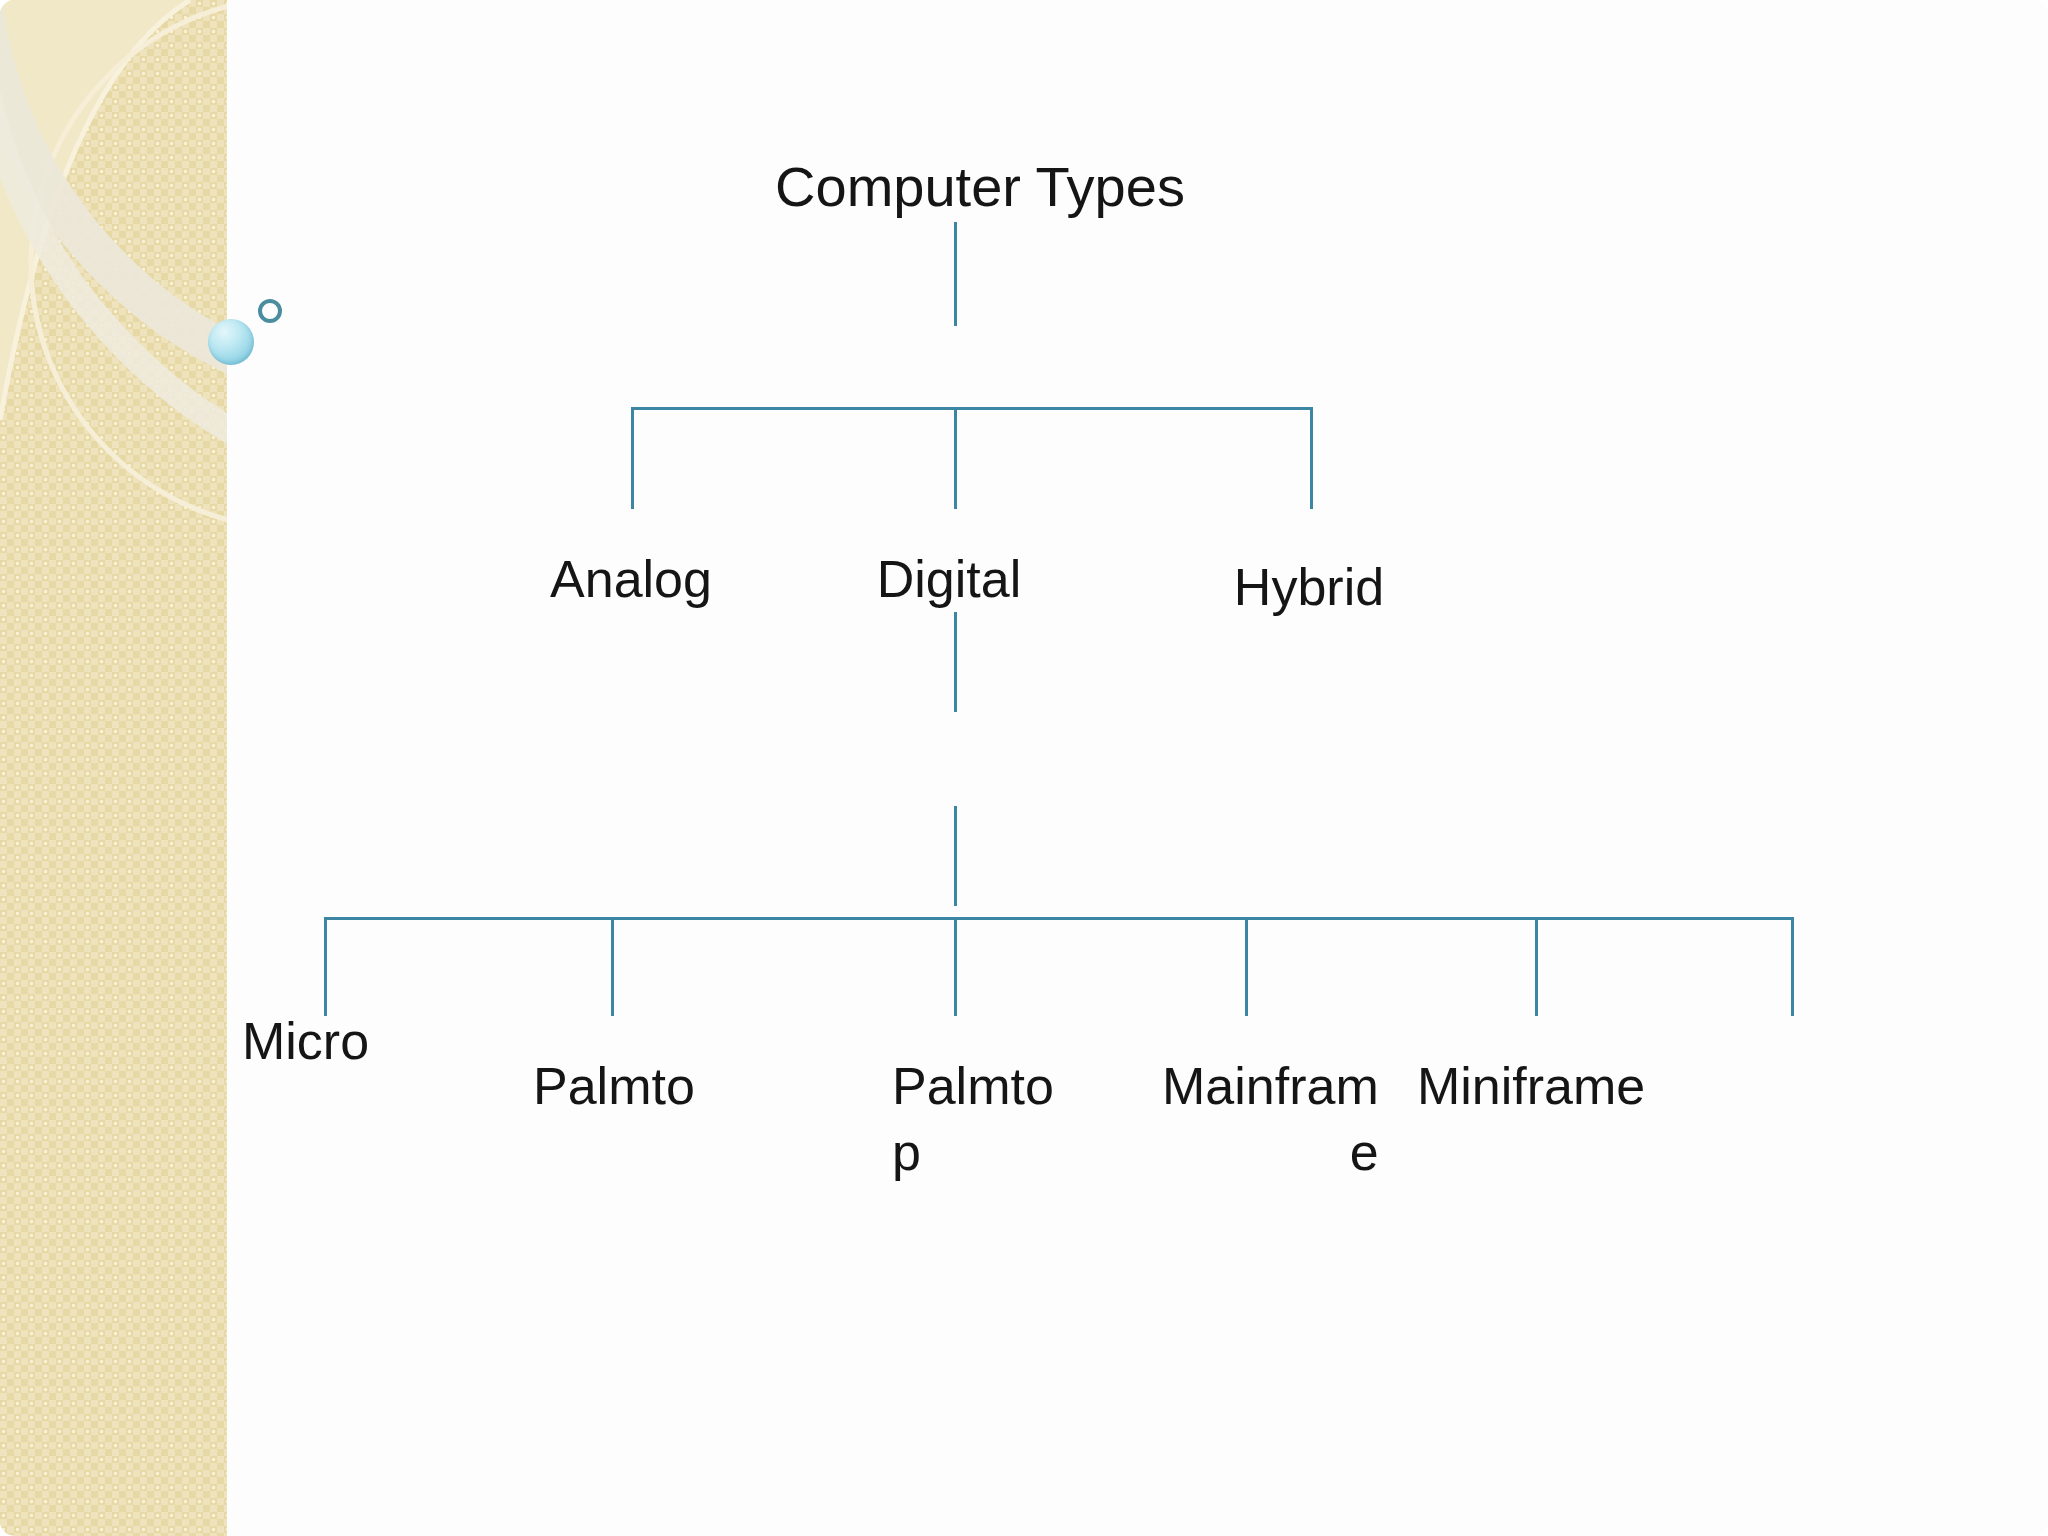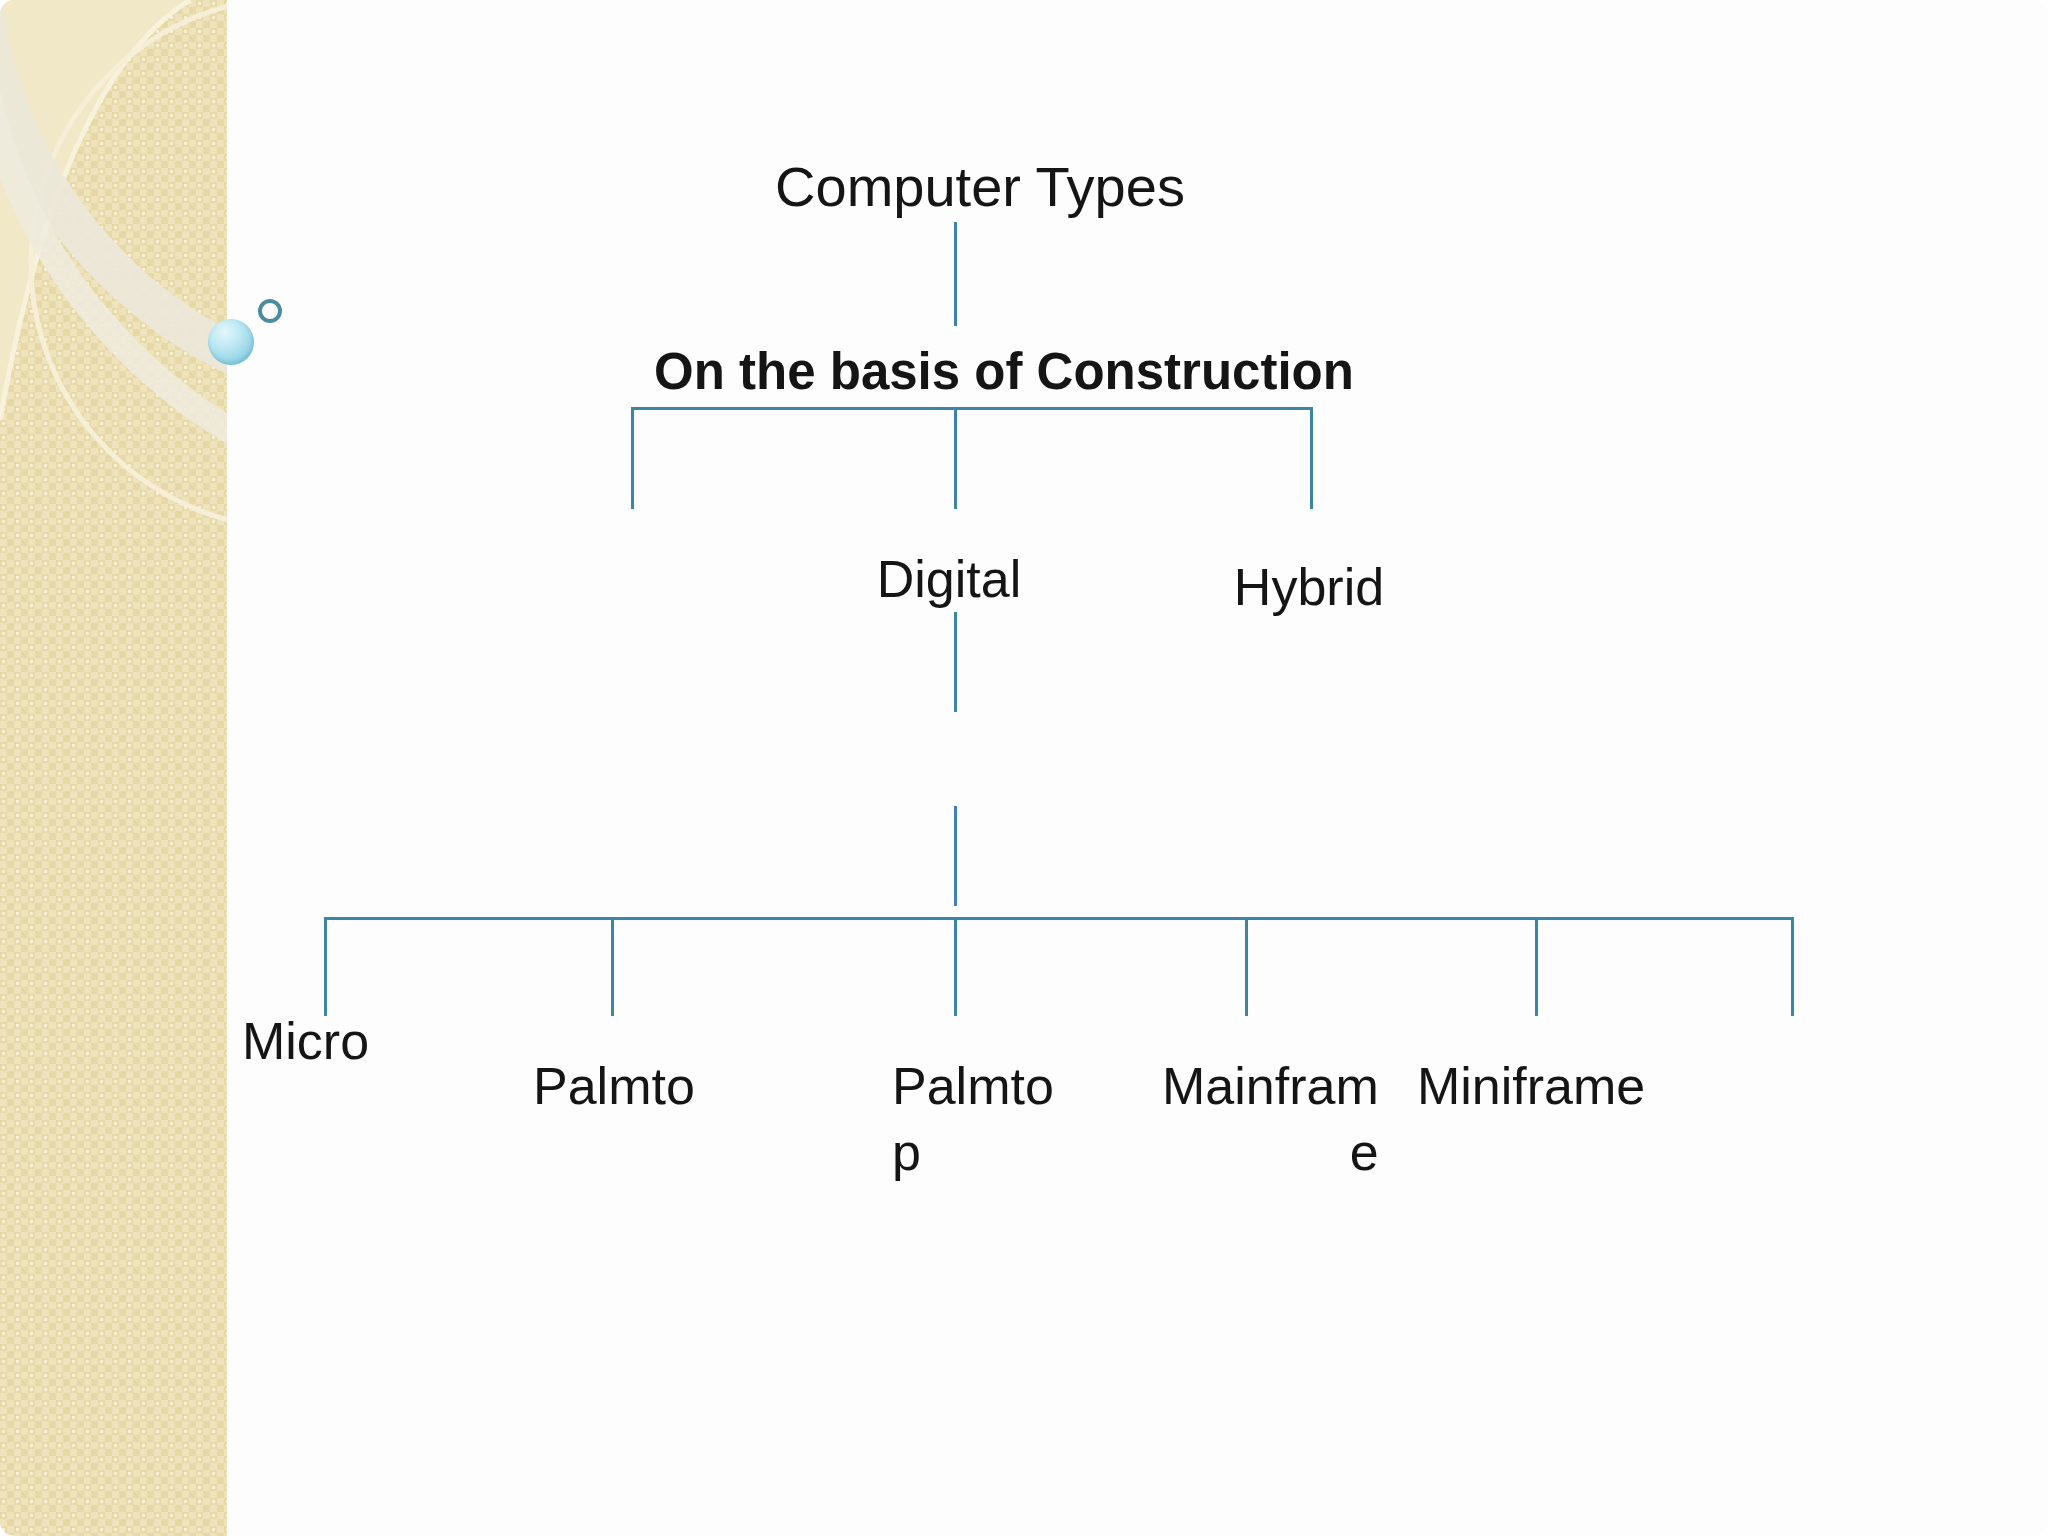--- a/index.html
+++ b/index.html
@@ -64,27 +64,27 @@
       <circle cx="500" cy="-20" r="525" fill="none" stroke="#efebde" stroke-width="26" opacity="0.85"></circle>
     </svg>
   </div>
   <div id="sphere"></div>
   <div id="accent-ring"></div>
 
   <div class="t title" style="left:700px;top:156px;width:560px;">Computer Types</div>
 
   <div class="vline" style="left:954px;top:222px;height:104px;"></div>
 
-  <div class="t hdr" style="left:653px;top:344px;width:702px;">On the basis of Construction</div>
 
   <div class="hline" style="left:631px;top:407px;width:682px;"></div>
   <div class="vline" style="left:631px;top:407px;height:102px;"></div>
   <div class="vline" style="left:954px;top:407px;height:102px;"></div>
   <div class="vline" style="left:1310px;top:407px;height:102px;"></div>
 
+  <div class="t node ctr" style="left:528px;top:546px;width:206px;">Analog</div>
   <div class="t node ctr" style="left:846px;top:546px;width:206px;">Digital</div>
   <div class="t node ctr" style="left:1206px;top:546px;width:206px;margin-top:8px;">Hybrid</div>
 
   <div class="vline" style="left:954px;top:612px;height:100px;"></div>
 
 
   <div class="vline" style="left:954px;top:806px;height:100px;"></div>
 
   <div class="hline" style="left:324px;top:917px;width:1470px;"></div>
   <div class="vline" style="left:324px;top:917px;height:99px;"></div>

